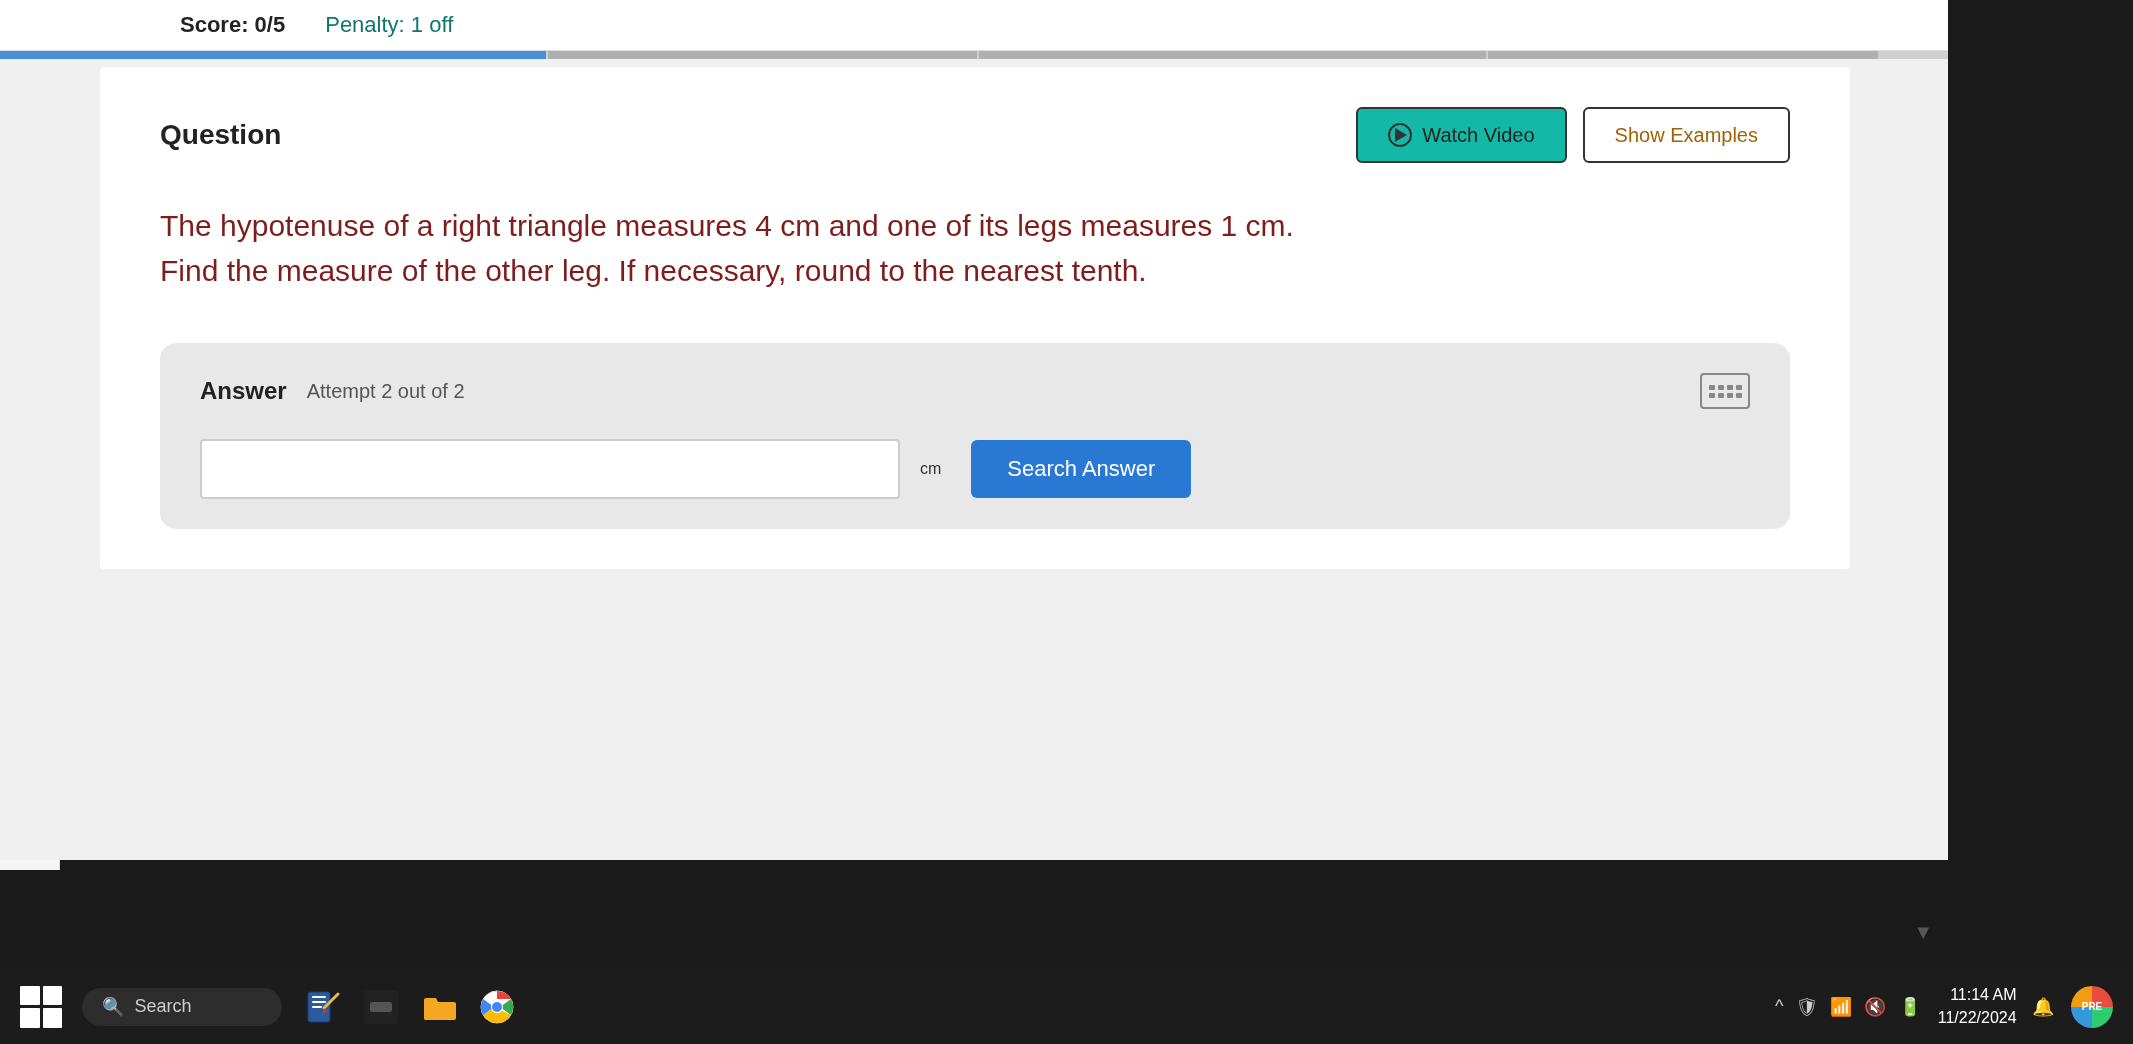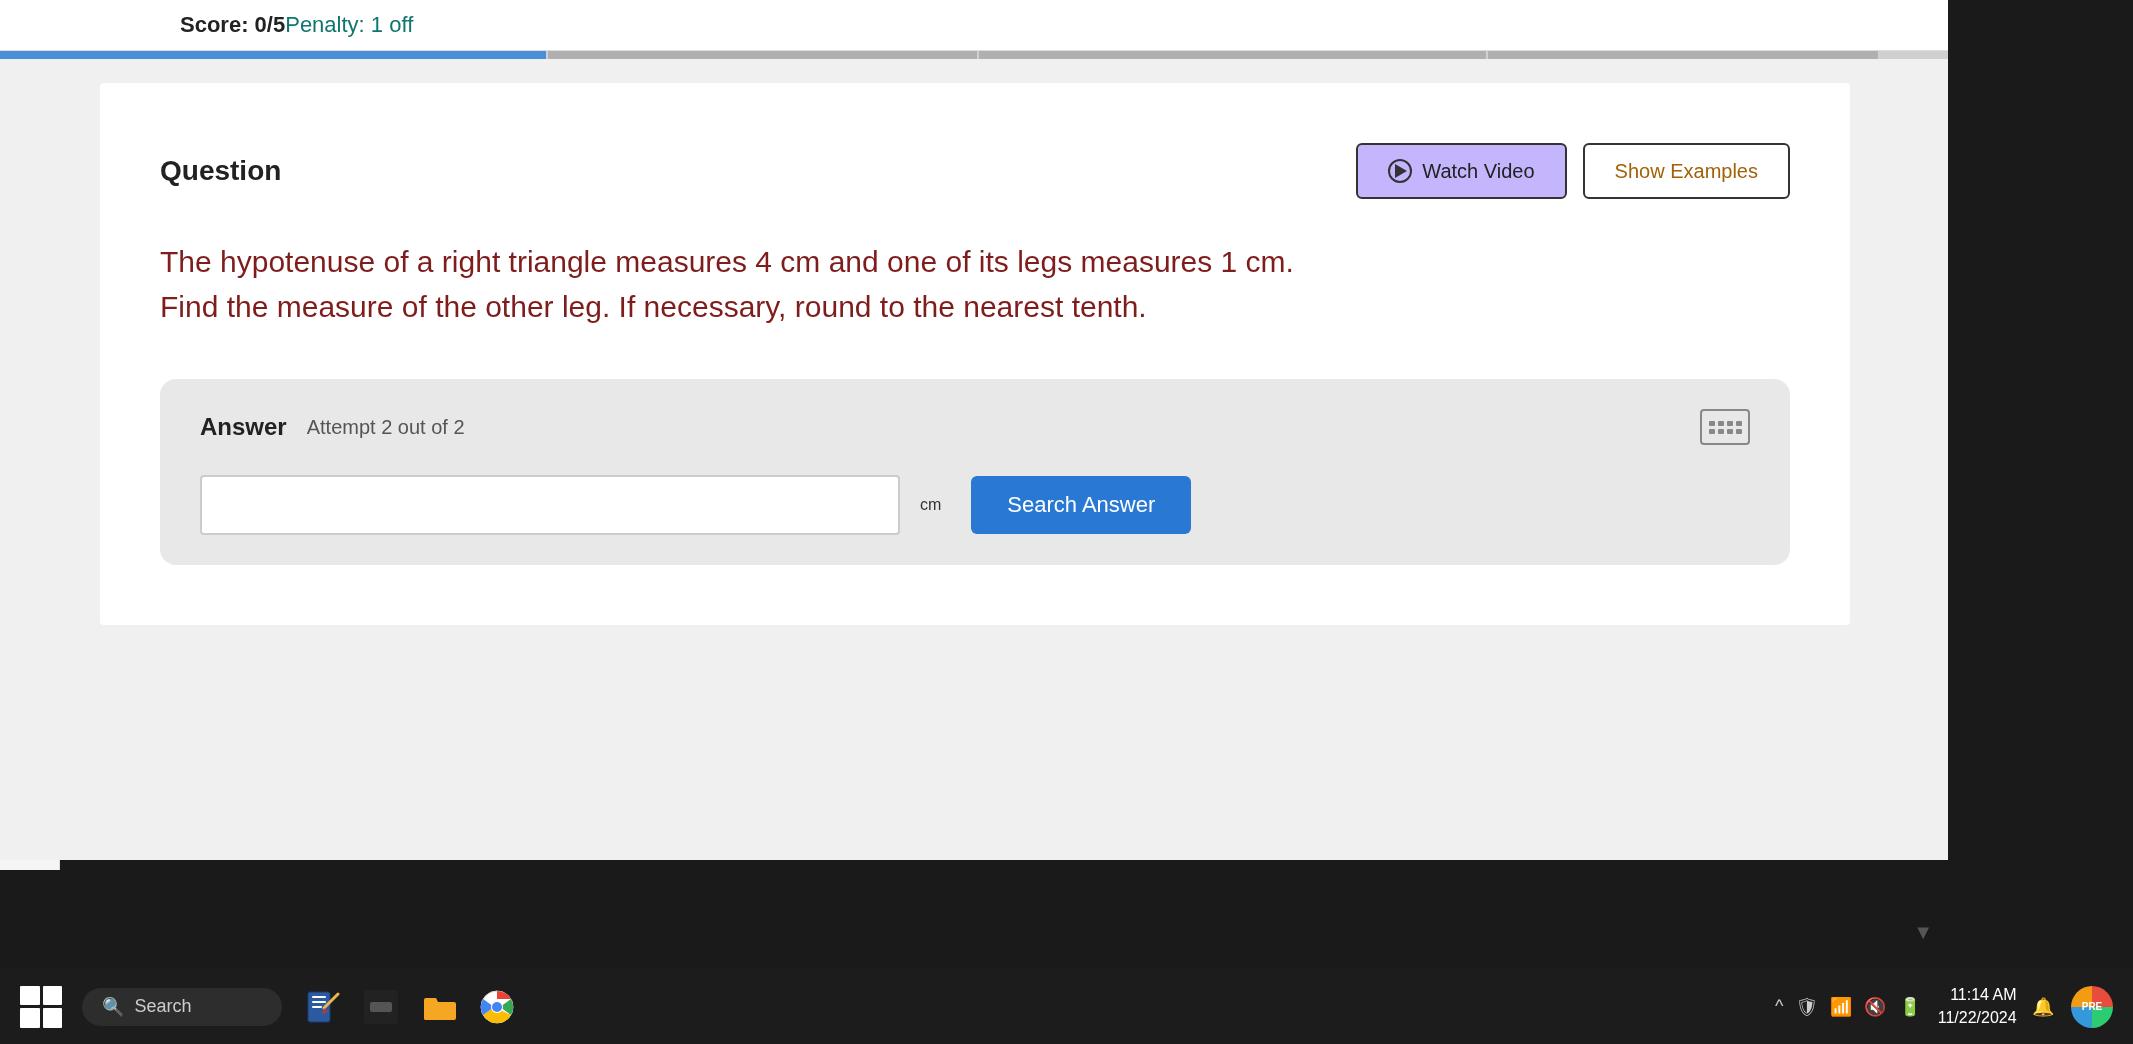--- a/index.html
+++ b/index.html
@@ -20,20 +20,21 @@
       width: 1950px;
       height: 860px;
       background: #f0f0f0;
     }
 
     .score-bar {
       background: #ffffff;
       padding: 12px 180px;
       display: flex;
       align-items: center;
+      gap: 40px;
       border-bottom: 1px solid #ddd;
     }
 
     .score-text {
       font-size: 22px;
       font-weight: bold;
       color: #222;
     }
 
     .penalty-text {
@@ -71,22 +72,22 @@
 
     .progress-segment-4 {
       width: 20%;
       height: 8px;
       background: #b0b0b0;
       margin-left: 2px;
     }
 
     .question-card {
       background: #ffffff;
-      margin: 24px 100px;
-      padding: 60px 60px;
+      margin: 8px 100px;
+      padding: 40px 60px;
       border-radius: 4px;
     }
 
     .question-header {
       display: flex;
       justify-content: space-between;
       align-items: center;
       margin-bottom: 40px;
     }
 
@@ -101,21 +102,21 @@
       gap: 16px;
     }
 
     .watch-video-btn {
       display: flex;
       align-items: center;
       gap: 10px;
       padding: 14px 30px;
       border: 2px solid #333;
       border-radius: 6px;
-      background: #c4b5fd;
+      background: #14b8a6;
       font-size: 20px;
       color: #222;
       cursor: pointer;
     }
 
     .play-icon {
       width: 24px;
       height: 24px;
       border: 2px solid #333;
       border-radius: 50%;

